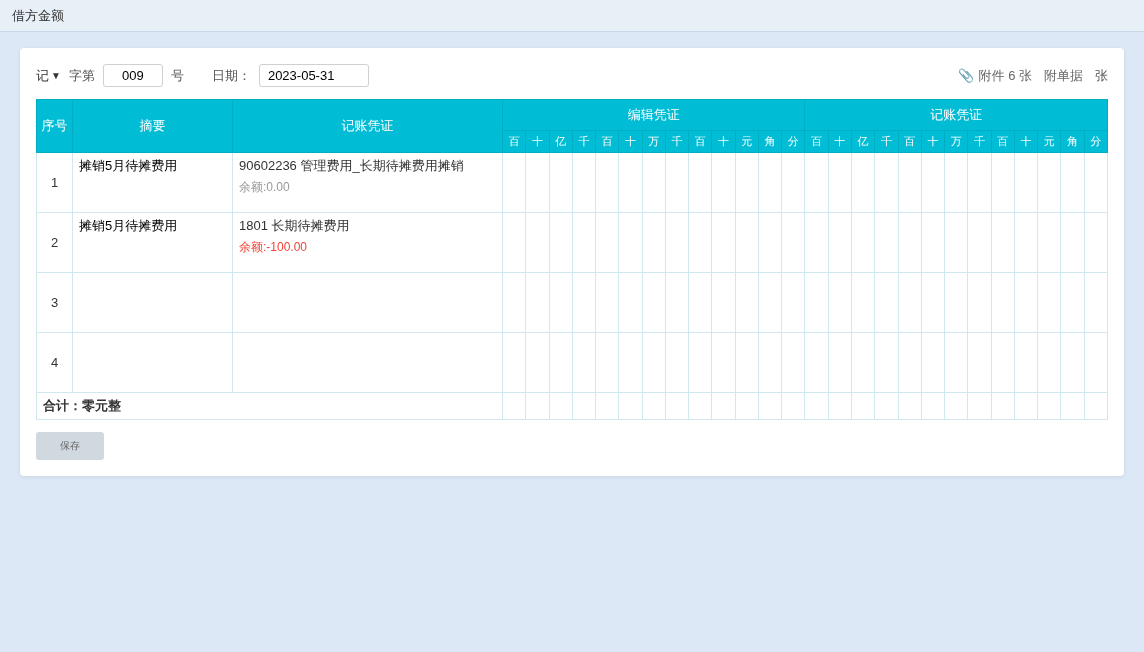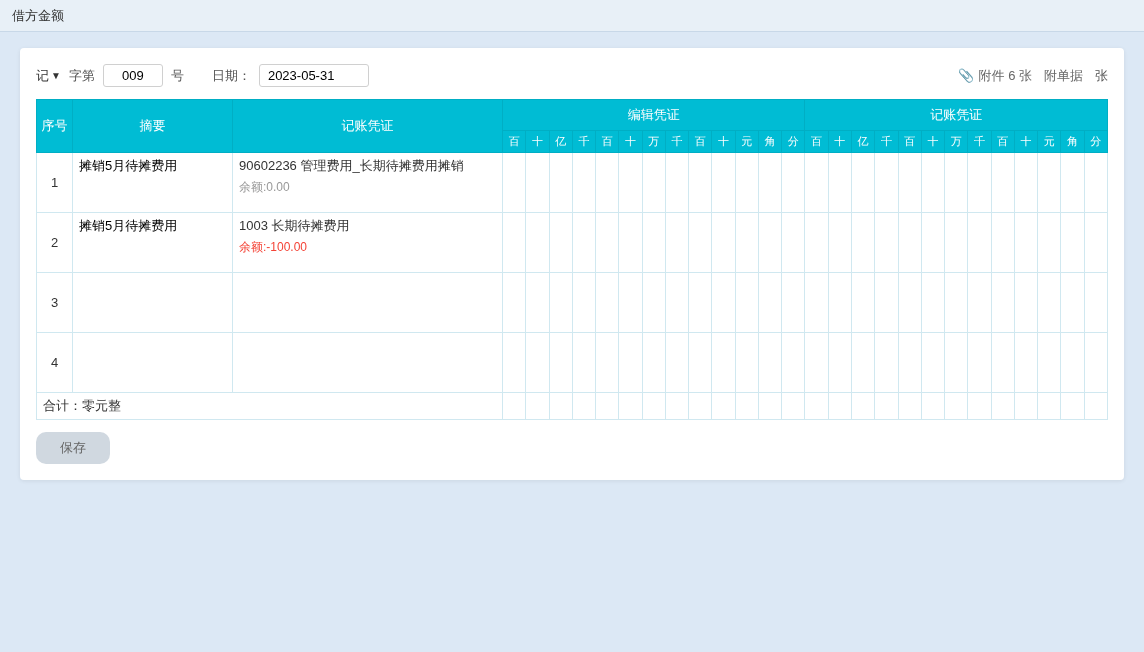--- a/index.html
+++ b/index.html
@@ -181,43 +181,43 @@
       padding: 2px 0;
       text-align: center;
     }
     .footer-row td {
       border: 1px solid #d0e8f0;
       padding: 8px 10px;
       font-size: 13px;
       height: auto !important;
     }
     .total-label {
-      font-weight: normal;
+      font-weight: bold;
       color: #333;
     }
     .bottom-info {
       display: flex;
       justify-content: space-between;
       align-items: center;
       margin-top: 12px;
     }
     .bottom-info-left {
       display: flex;
       gap: 40px;
     }
     .info-item {
       color: #999;
       font-size: 12px;
     }
     .save-btn {
       background: #d0d8e0;
       border: none;
-      border-radius: 10px;
+      border-radius: 3px;
       padding: 7px 24px;
-      font-size: 13px;
+      font-size: 10px;
       color: #666;
       cursor: pointer;
     }
     .table-wrapper {
       position: relative;
       overflow: hidden;
     }
     .digit-header-row th {
       font-size: 11px;
     }
@@ -326,21 +326,21 @@
               <td class="td-digit" style="width: 18px; padding: 2px 0px; text-align: center;"></td>
               <td class="td-digit" style="width: 18px; padding: 2px 0px; text-align: center;"></td>
               <td class="td-digit" style="width: 18px; padding: 2px 0px; text-align: center;"></td>
               <td class="td-digit" style="width: 18px; padding: 2px 0px; text-align: center;"></td>
               <td class="td-digit" style="width: 18px; padding: 2px 0px; text-align: center;"></td>
             </tr>
             <tr>
               <td class="td-seq">2</td>
               <td class="td-summary">摊销5月待摊费用</td>
               <td class="td-account">
-                <div class="account-code">1003 长期待摊费用</div>
+                <div class="account-code">1801 长期待摊费用</div>
                 <div class="balance-text negative">余额:-100.00</div>
               </td>
               <td class="td-digit" style="width: 18px; padding: 2px 0px; text-align: center;"></td>
               <td class="td-digit" style="width: 18px; padding: 2px 0px; text-align: center;"></td>
               <td class="td-digit" style="width: 18px; padding: 2px 0px; text-align: center;"></td>
               <td class="td-digit" style="width: 18px; padding: 2px 0px; text-align: center;"></td>
               <td class="td-digit" style="width: 18px; padding: 2px 0px; text-align: center;"></td>
               <td class="td-digit" style="width: 18px; padding: 2px 0px; text-align: center;"></td>
               <td class="td-digit" style="width: 18px; padding: 2px 0px; text-align: center;"></td>
               <td class="td-digit" style="width: 18px; padding: 2px 0px; text-align: center;"></td>

